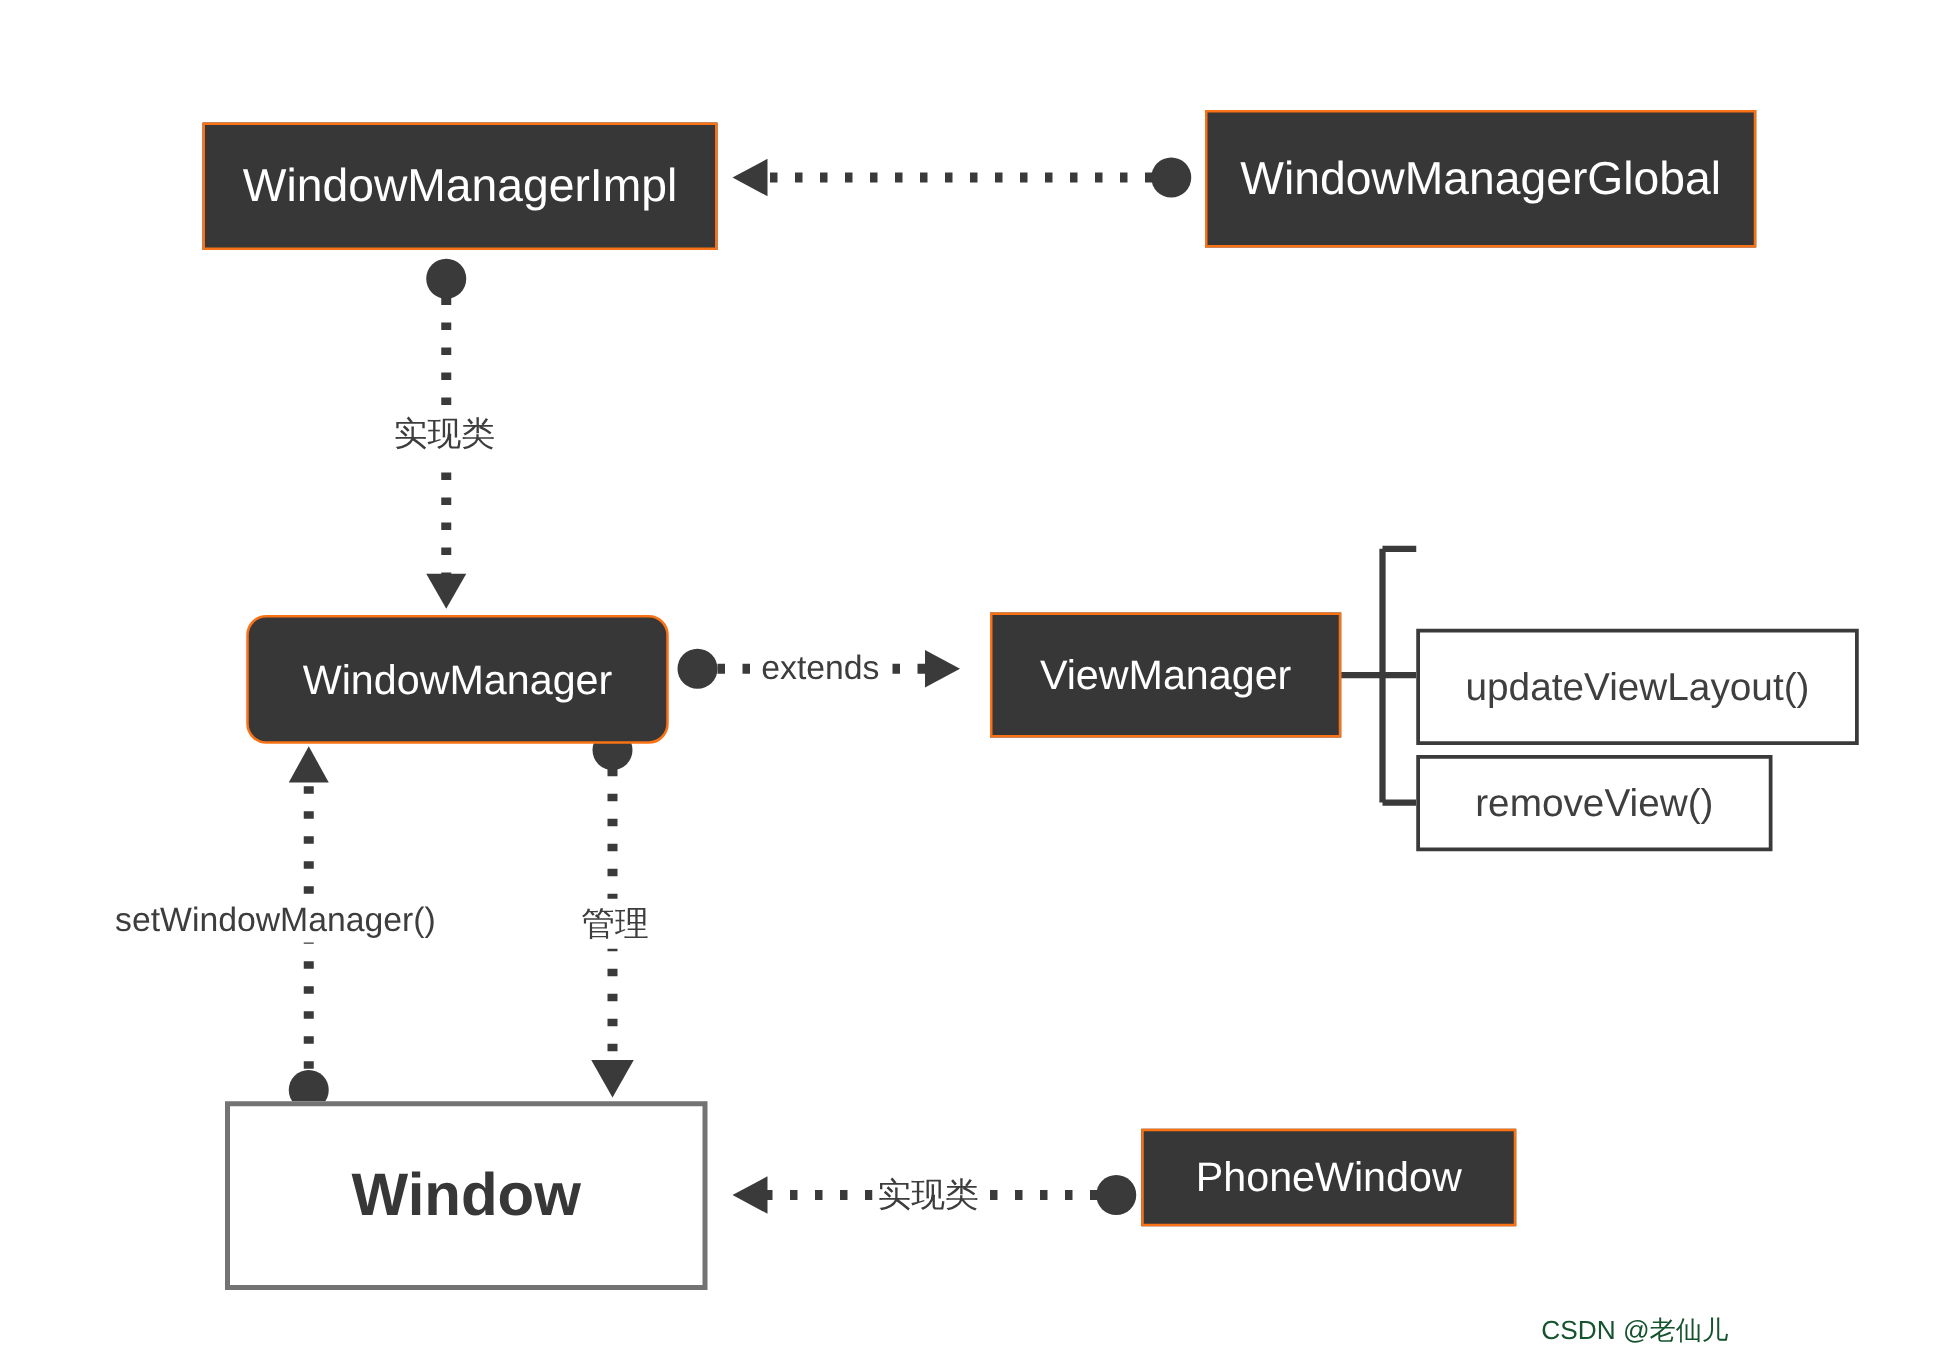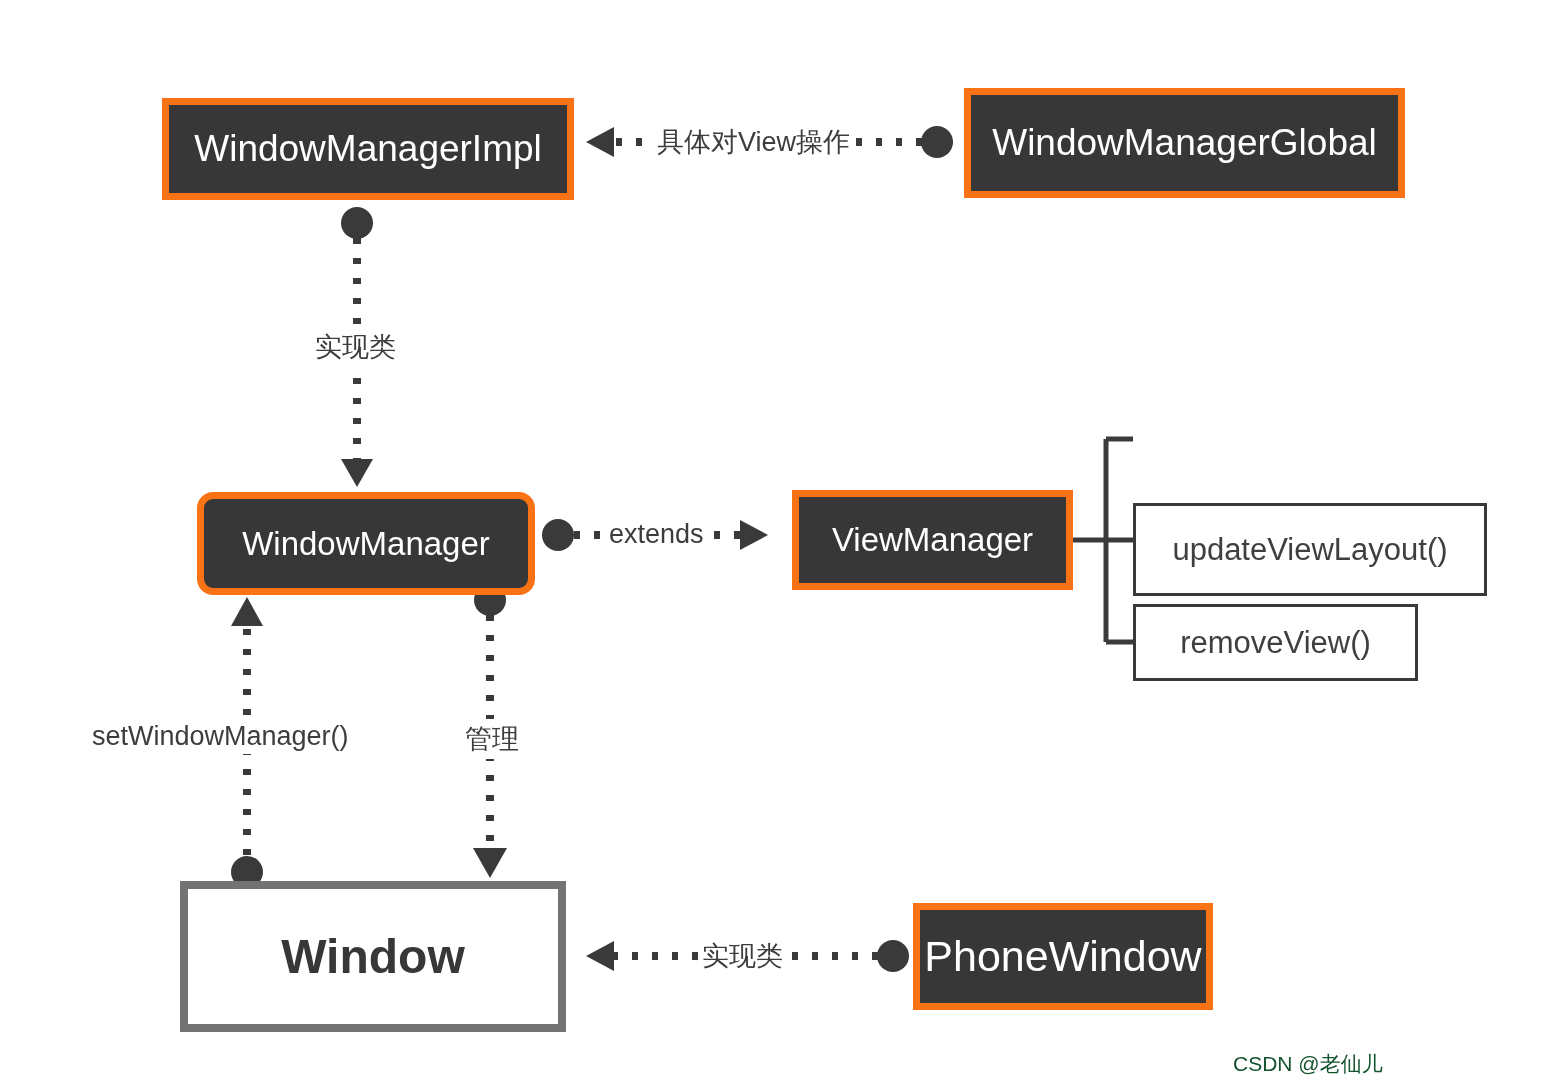--- a/index.html
+++ b/index.html
@@ -27,26 +27,26 @@
     position: absolute;
     box-sizing: border-box;
     display: flex;
     align-items: center;
     justify-content: center;
     text-align: center;
   }
   .node-dark {
     background: #373737;
     color: #ffffff;
-    border: 7px solid #f97316;
+    border: 2px solid #f97316;
   }
   .node-light {
     background: #ffffff;
     color: #373737;
-    border: 8px solid #737373;
+    border: 4px solid #737373;
   }
   .node-method {
     background: #ffffff;
     color: #3f3f3f;
     border: 3px solid #3a3a3a;
   }
   .lbl {
     position: absolute;
     color: #3d3d3d;
     background: #ffffff;
@@ -59,21 +59,21 @@
     font-size: 21px;
     white-space: nowrap;
   }
 
   
   #n-wmi      { left: 162px;  top: 98px;  width: 412px; height: 102px; font-size: 37px; }
   #n-wmg      { left: 964px;  top: 88px;  width: 441px; height: 110px; font-size: 37px; }
   #n-wm       { left: 197px;  top: 492px; width: 338px; height: 103px; font-size: 33px; border-radius: 16px; }
   #n-vm       { left: 792px;  top: 490px; width: 281px; height: 100px; font-size: 33px; }
   #n-window   { left: 180px;  top: 881px; width: 386px; height: 151px; font-size: 48px; font-weight: bold; }
-  #n-phone    { left: 913px;  top: 903px; width: 300px; height: 107px; font-size: 43px; }
+  #n-phone    { left: 913px;  top: 903px; width: 300px; height: 78px; font-size: 33px; }
   #n-add      { left: 1133px; top: 400px; width: 195px; height: 77px; font-size: 31px; }
   #n-upd      { left: 1133px; top: 503px; width: 354px; height: 93px; font-size: 31px; }
   #n-rem      { left: 1133px; top: 604px; width: 285px; height: 77px; font-size: 31px; }
 
   
   #l-concrete { left: 655px;  top: 124px; font-size: 27px; padding: 0 2px; }
   #l-impl1    { left: 311px;  top: 327px; font-size: 27px; padding: 2px 4px; }
   #l-extends  { left: 606px;  top: 519px; font-size: 27px; padding: 0 3px; text-align: right; }
   #l-setwm    { left: 88px;   top: 719px; font-size: 27px; padding: 2px 4px; }
   #l-manage   { left: 461px;  top: 719px; font-size: 27px; padding: 2px 4px; }
@@ -165,21 +165,20 @@
 
 
   <div class="node node-method" id="n-upd">
     <span>updateViewLayout()</span>
   </div>
 
   <div class="node node-method" id="n-rem">
     <span>removeView()</span>
   </div>
 
-  <div class="lbl" id="l-concrete">具体对View操作</div>
 
   <div class="lbl" id="l-impl1">实现类</div>
 
   <div class="lbl" id="l-extends">extends</div>
 
   <div class="lbl" id="l-setwm">setWindowManager()</div>
 
   <div class="lbl" id="l-manage">管理</div>
 
   <div class="lbl" id="l-impl2">实现类</div>

